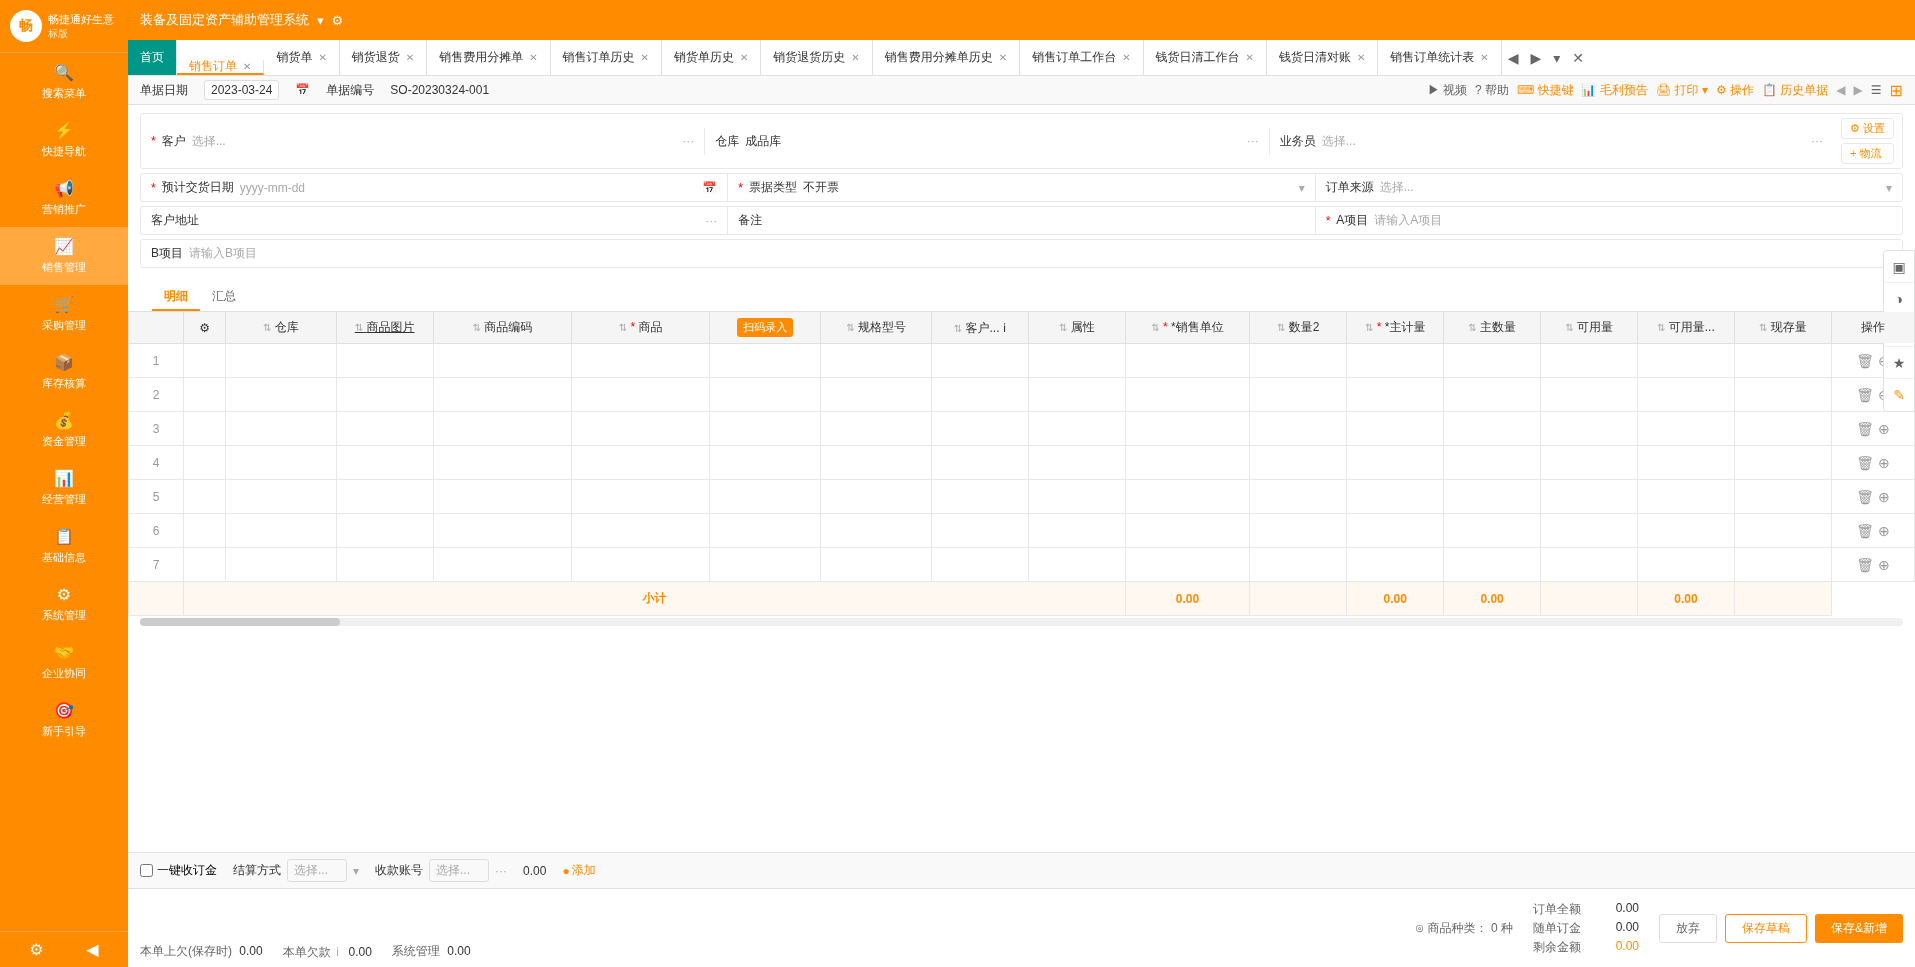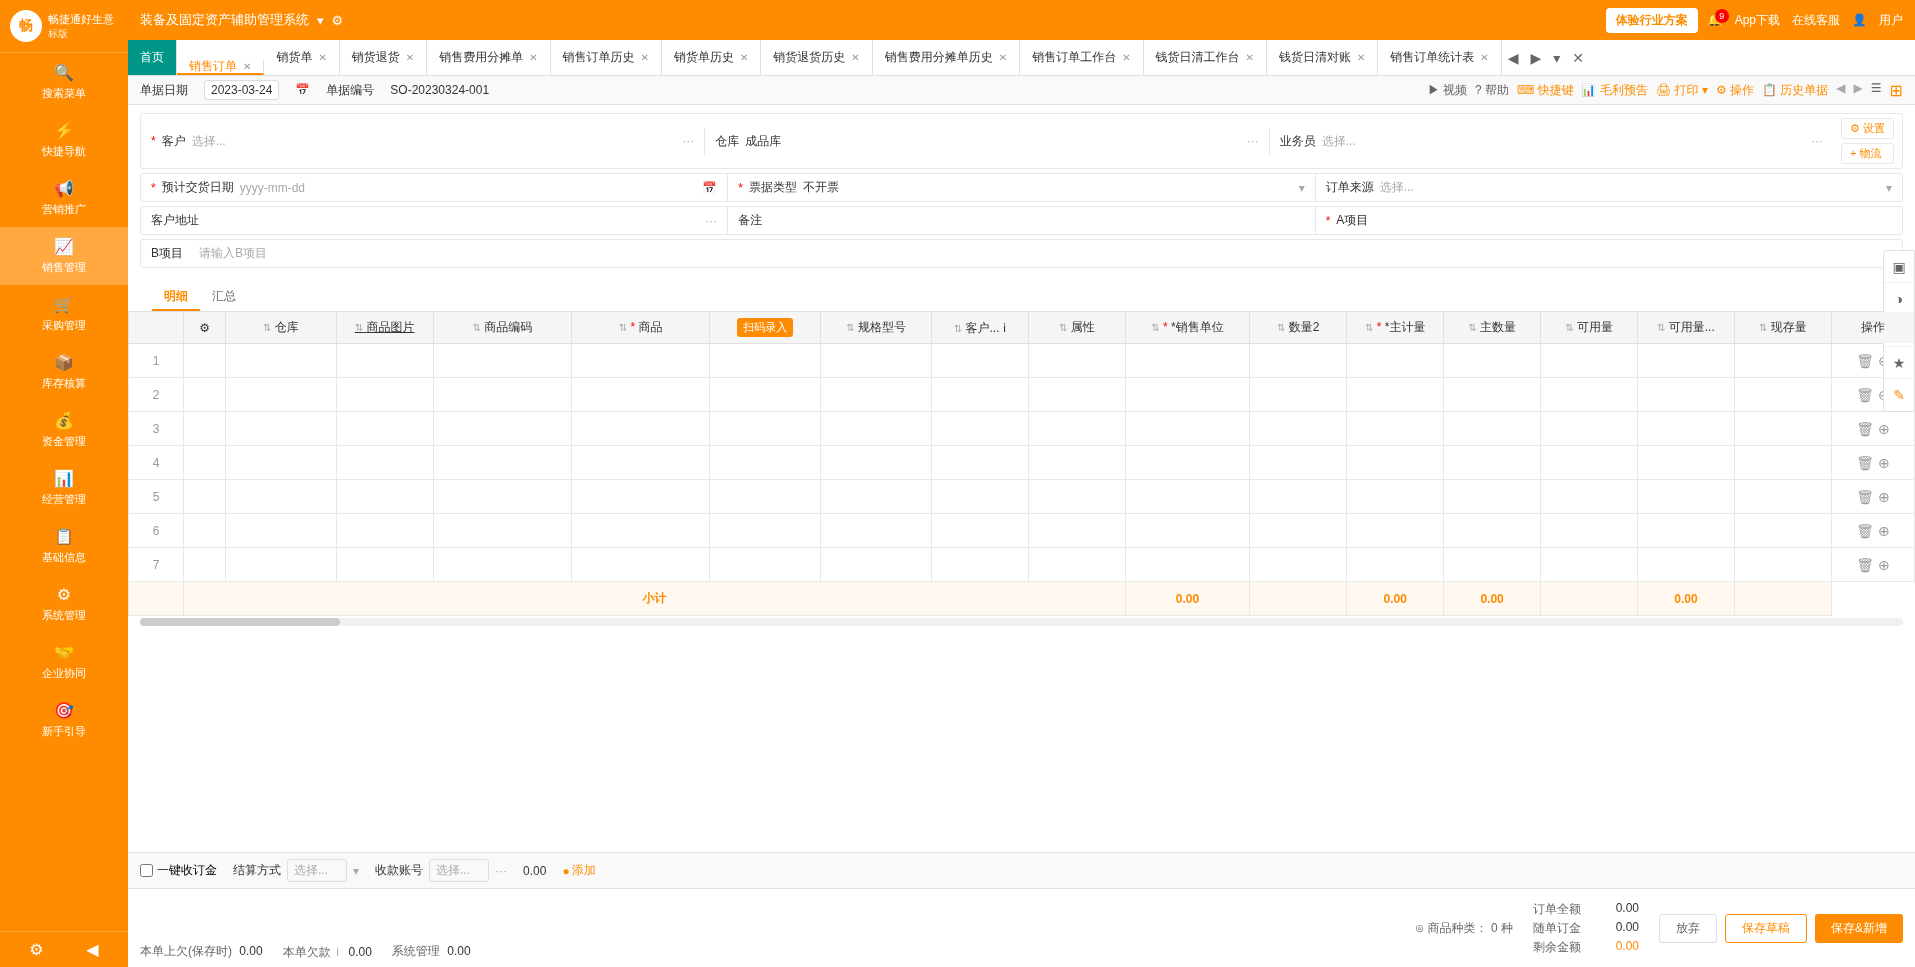--- a/index.html
+++ b/index.html
@@ -35,21 +35,21 @@
     .tab-close { color: #999; font-size: 10px; margin-left: 2px; }
     .tab-nav-btn { padding: 0 6px; display: flex; align-items: center; cursor: pointer; color: #666; font-size: 14px; }
 
     
     .form-area { background: white; padding: 8px 12px; flex-shrink: 0; }
     .form-row { display: flex; align-items: center; margin-bottom: 8px; gap: 8px; }
 
     
     .doc-toolbar { display: flex; align-items: center; padding: 4px 12px; background: #f9f9f9; border-bottom: 1px solid #e0e0e0; justify-content: space-between; flex-shrink: 0; }
     .doc-info { display: flex; align-items: center; gap: 16px; font-size: 12px; color: #333; }
-    .doc-actions { display: flex; gap: 8px; font-size: 12px; }
+    .doc-actions { display: flex; align-items: center; gap: 8px; font-size: 12px; }
     .doc-action-btn { color: #666; cursor: pointer; display: flex; align-items: center; gap: 2px; }
     .doc-action-btn.orange { color: #ff8c00; }
 
     
     .content-tabs { display: flex; align-items: center; padding: 6px 24px 0; background: white; flex-shrink: 0; }
     .content-tab { padding: 4px 12px; cursor: pointer; font-size: 12px; color: #666; border-bottom: 2px solid transparent; }
     .content-tab.active { color: #ff8c00; border-bottom: 2px solid #ff8c00; font-weight: bold; }
 
     
     .table-container { flex: 1; overflow: auto; background: white; position: relative; }
@@ -164,33 +164,20 @@
 </div>
 
 <div class="main">
 
   <div class="top-header">
     <div class="top-header-left">
       <span>装备及固定资产辅助管理系统</span>
       <span style="cursor:pointer;">▾</span>
       <span style="cursor:pointer;">⚙</span>
     </div>
-    <div style="display:flex;align-items:center;gap:10px;">
-      <button class="industry-btn">体验行业方案</button>
-      <div style="display:flex;align-items:center;gap:12px;color:white;font-size:12px;">
-        <span class="top-header-badge">
-          🔔
-          <span class="badge-dot">9</span>
-        </span>
-        <span style="cursor:pointer;">App下载</span>
-        <span style="cursor:pointer;">在线客服</span>
-        <span style="cursor:pointer;">👤</span>
-        <span>用户</span>
-      </div>
-    </div>
   </div>
 
   <div class="tab-bar">
     <div class="tab-item home">
       <span>首页</span>
     </div>
     <div class="tab-item active">
       <span>销售订单</span>
       <span class="tab-close">✕</span>
     </div>
@@ -324,25 +311,26 @@
           <span style="flex:1;"></span>
           <span style="color:#aaa;cursor:pointer;">···</span>
         </div>
         <div style="display:flex;align-items:center;padding:5px 10px;flex:1;border-right:1px solid #e8e8e8;gap:6px;">
           <span style="color:#333;">备注</span>
           <span style="flex:1;"></span>
         </div>
         <div style="display:flex;align-items:center;padding:5px 10px;flex:1;gap:6px;">
           <span class="red-text">*</span>
           <span style="color:#333;">A项目</span>
+          <span style="color:#aaa;flex:1;cursor:pointer;">请输入A项目</span>
         </div>
       </div>
 
       <div style="display:flex;gap:0;border:1px solid #e8e8e8;border-radius:3px;margin-bottom:2px;">
-        <div style="display:flex;align-items:center;padding:5px 10px;flex:1;gap:16px;">
+        <div style="display:flex;align-items:center;padding:5px 10px;flex:1;gap:6px;">
           <span style="color:#333;">B项目</span>
           <span style="color:#aaa;flex:1;cursor:pointer;">请输入B项目</span>
         </div>
       </div>
     </div>
 
     <div class="content-tabs">
       <div class="content-tab active">明细</div>
       <div class="content-tab">汇总</div>
     </div>

